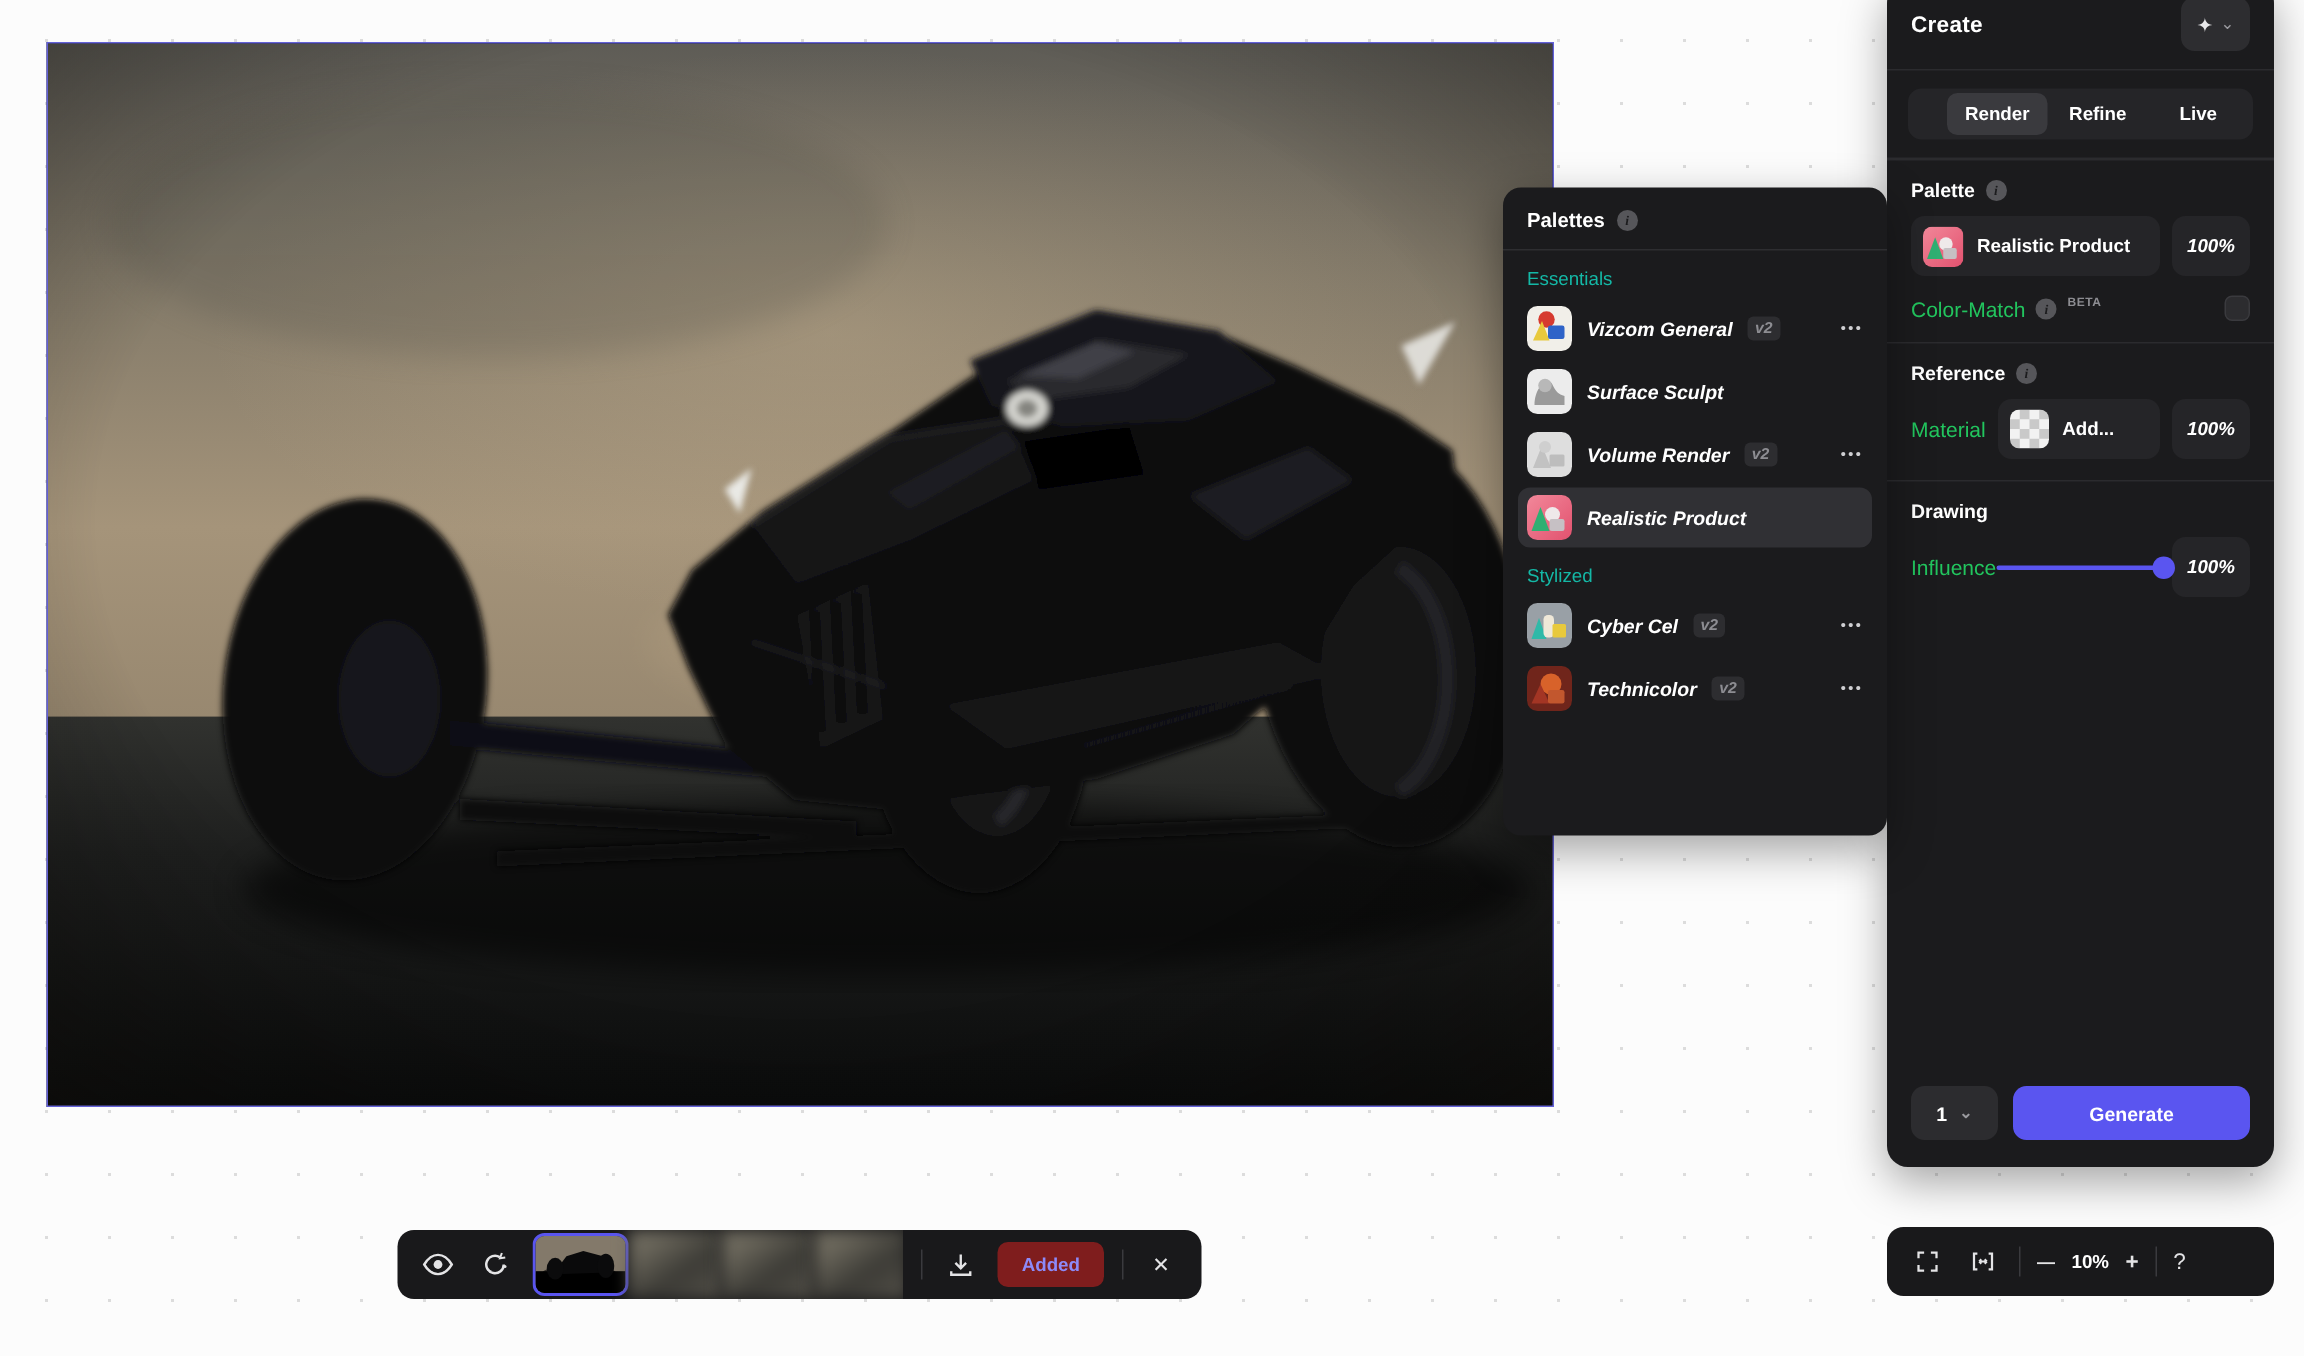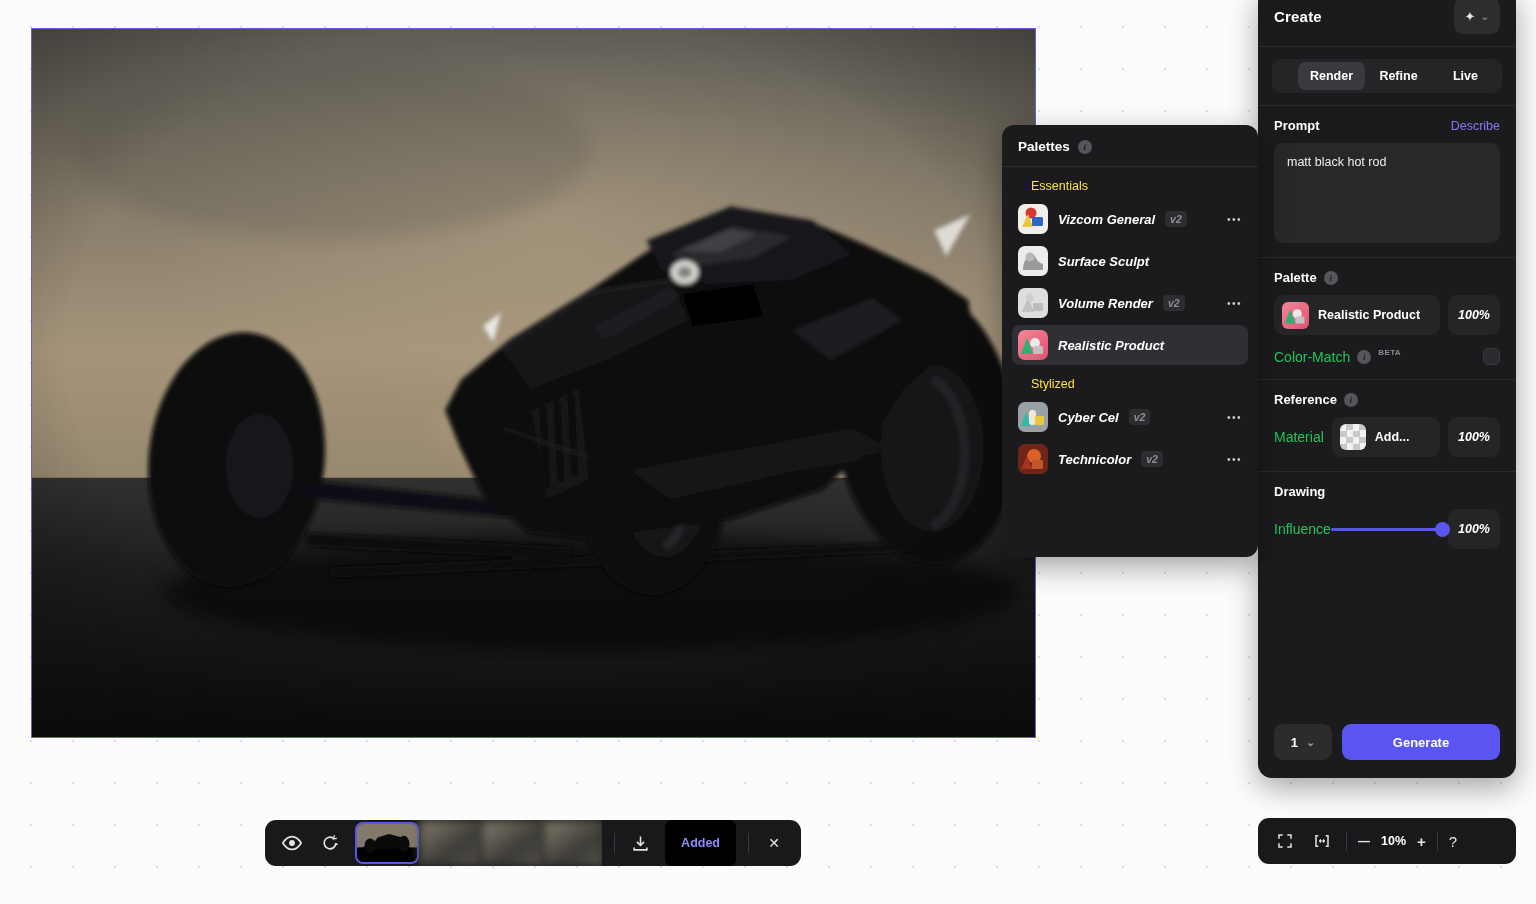--- a/index.html
+++ b/index.html
@@ -30,21 +30,21 @@
     border-radius:12px; z-index:30; overflow:hidden; padding:14px 16px;
   }
   .palettes-header { display:flex; align-items:center; gap:8px; padding-bottom:12px; }
   .palettes-title { font-size:13.5px; font-weight:bold; color:#fff; }
   .info-icon {
     width:14px; height:14px; border-radius:50%; background:#56565a; color:#1b1b1d;
     font-size:9px; font-weight:bold; display:inline-flex; align-items:center; justify-content:center;
     font-family:"Liberation Serif", serif; font-style:italic; flex:0 0 auto;
   }
   .palettes-divider { height:1px; background:#2e2e31; margin:0 -16px; }
-  .section-label { font-size:12.5px; color:#fde047; margin:12px 13px 6px; }
+  .section-label { font-size:12.5px; color:#14b8a6; margin:12px 0 6px; }
   .palette-row {
     display:flex; align-items:center; gap:10px; padding:5px 6px; margin:2px -6px;
     border-radius:8px; cursor:pointer;font-style:italic;
   }
   .palette-row.selected { background:#303034; }
   .palette-thumb {
     width:30px; height:30px; border-radius:7px; overflow:hidden; flex:0 0 auto;
   }
   .palette-thumb svg { display:block; width:100%; height:100%; }
   .palette-name { font-size:13px; color:#fff; font-weight:bold; white-space:nowrap; }
@@ -132,21 +132,21 @@
   .thumb-strip { display:flex; align-items:center; gap:0; flex:1; height:46px; overflow:hidden; }
   .thumb-selected {
     width:64px; height:42px; border:2px solid #5a55f0; border-radius:8px; overflow:hidden;
     flex:0 0 auto; cursor:pointer; background:#3a3a34;
   }
   .thumb-selected svg { display:block; width:100%; height:100%; }
   .thumb-blur { width:62px; height:46px; flex:0 0 auto; filter:blur(5px); cursor:pointer;
     background:linear-gradient(145deg,#6d695d 20%,#3c3b36 60%,#55524a 100%); }
   .tb-sep { width:1px; height:20px; background:#3a3a3e; flex:0 0 auto; }
   .added-btn {
-    height:46px; padding:0 16px; background:#000000; border:none; border-radius:7px;
+    height:30px; padding:0 16px; background:#7f1d1d; border:none; border-radius:7px;
     color:#8d8af8; font-size:12.5px; font-weight:bold; cursor:pointer; font-family:inherit; flex:0 0 auto;
   }
   .close-glyph { font-size:14px; color:#e4e4e6; }
 
   
   .zoom-toolbar {
     position:absolute; left:1258px; top:818px; width:258px; height:46px;
     border-radius:11px; display:flex; align-items:center; padding:0 14px; gap:11px; z-index:25;
     background:#19191b;
   }
@@ -352,27 +352,20 @@
 
   <div class="tabs-wrap">
     <div class="tabs-track">
       <div class="tab active">Render</div>
       <div class="tab">Refine</div>
       <div class="tab">Live</div>
     </div>
   </div>
   <div class="sb-divider"></div>
 
-  <div class="sb-section">
-    <div class="sb-sec-head">
-      <span class="sb-sec-title">Prompt</span>
-      <span class="link-action">Describe</span>
-    </div>
-    <div class="prompt-box">matt black hot rod</div>
-  </div>
   <div class="sb-divider"></div>
 
   <div class="sb-section">
     <div class="sb-sec-head">
       <span class="sb-sec-title">Palette</span>
       <span class="info-icon">i</span>
     </div>
     <div class="control-row">
       <div class="select-control">
         <span class="select-thumb">

